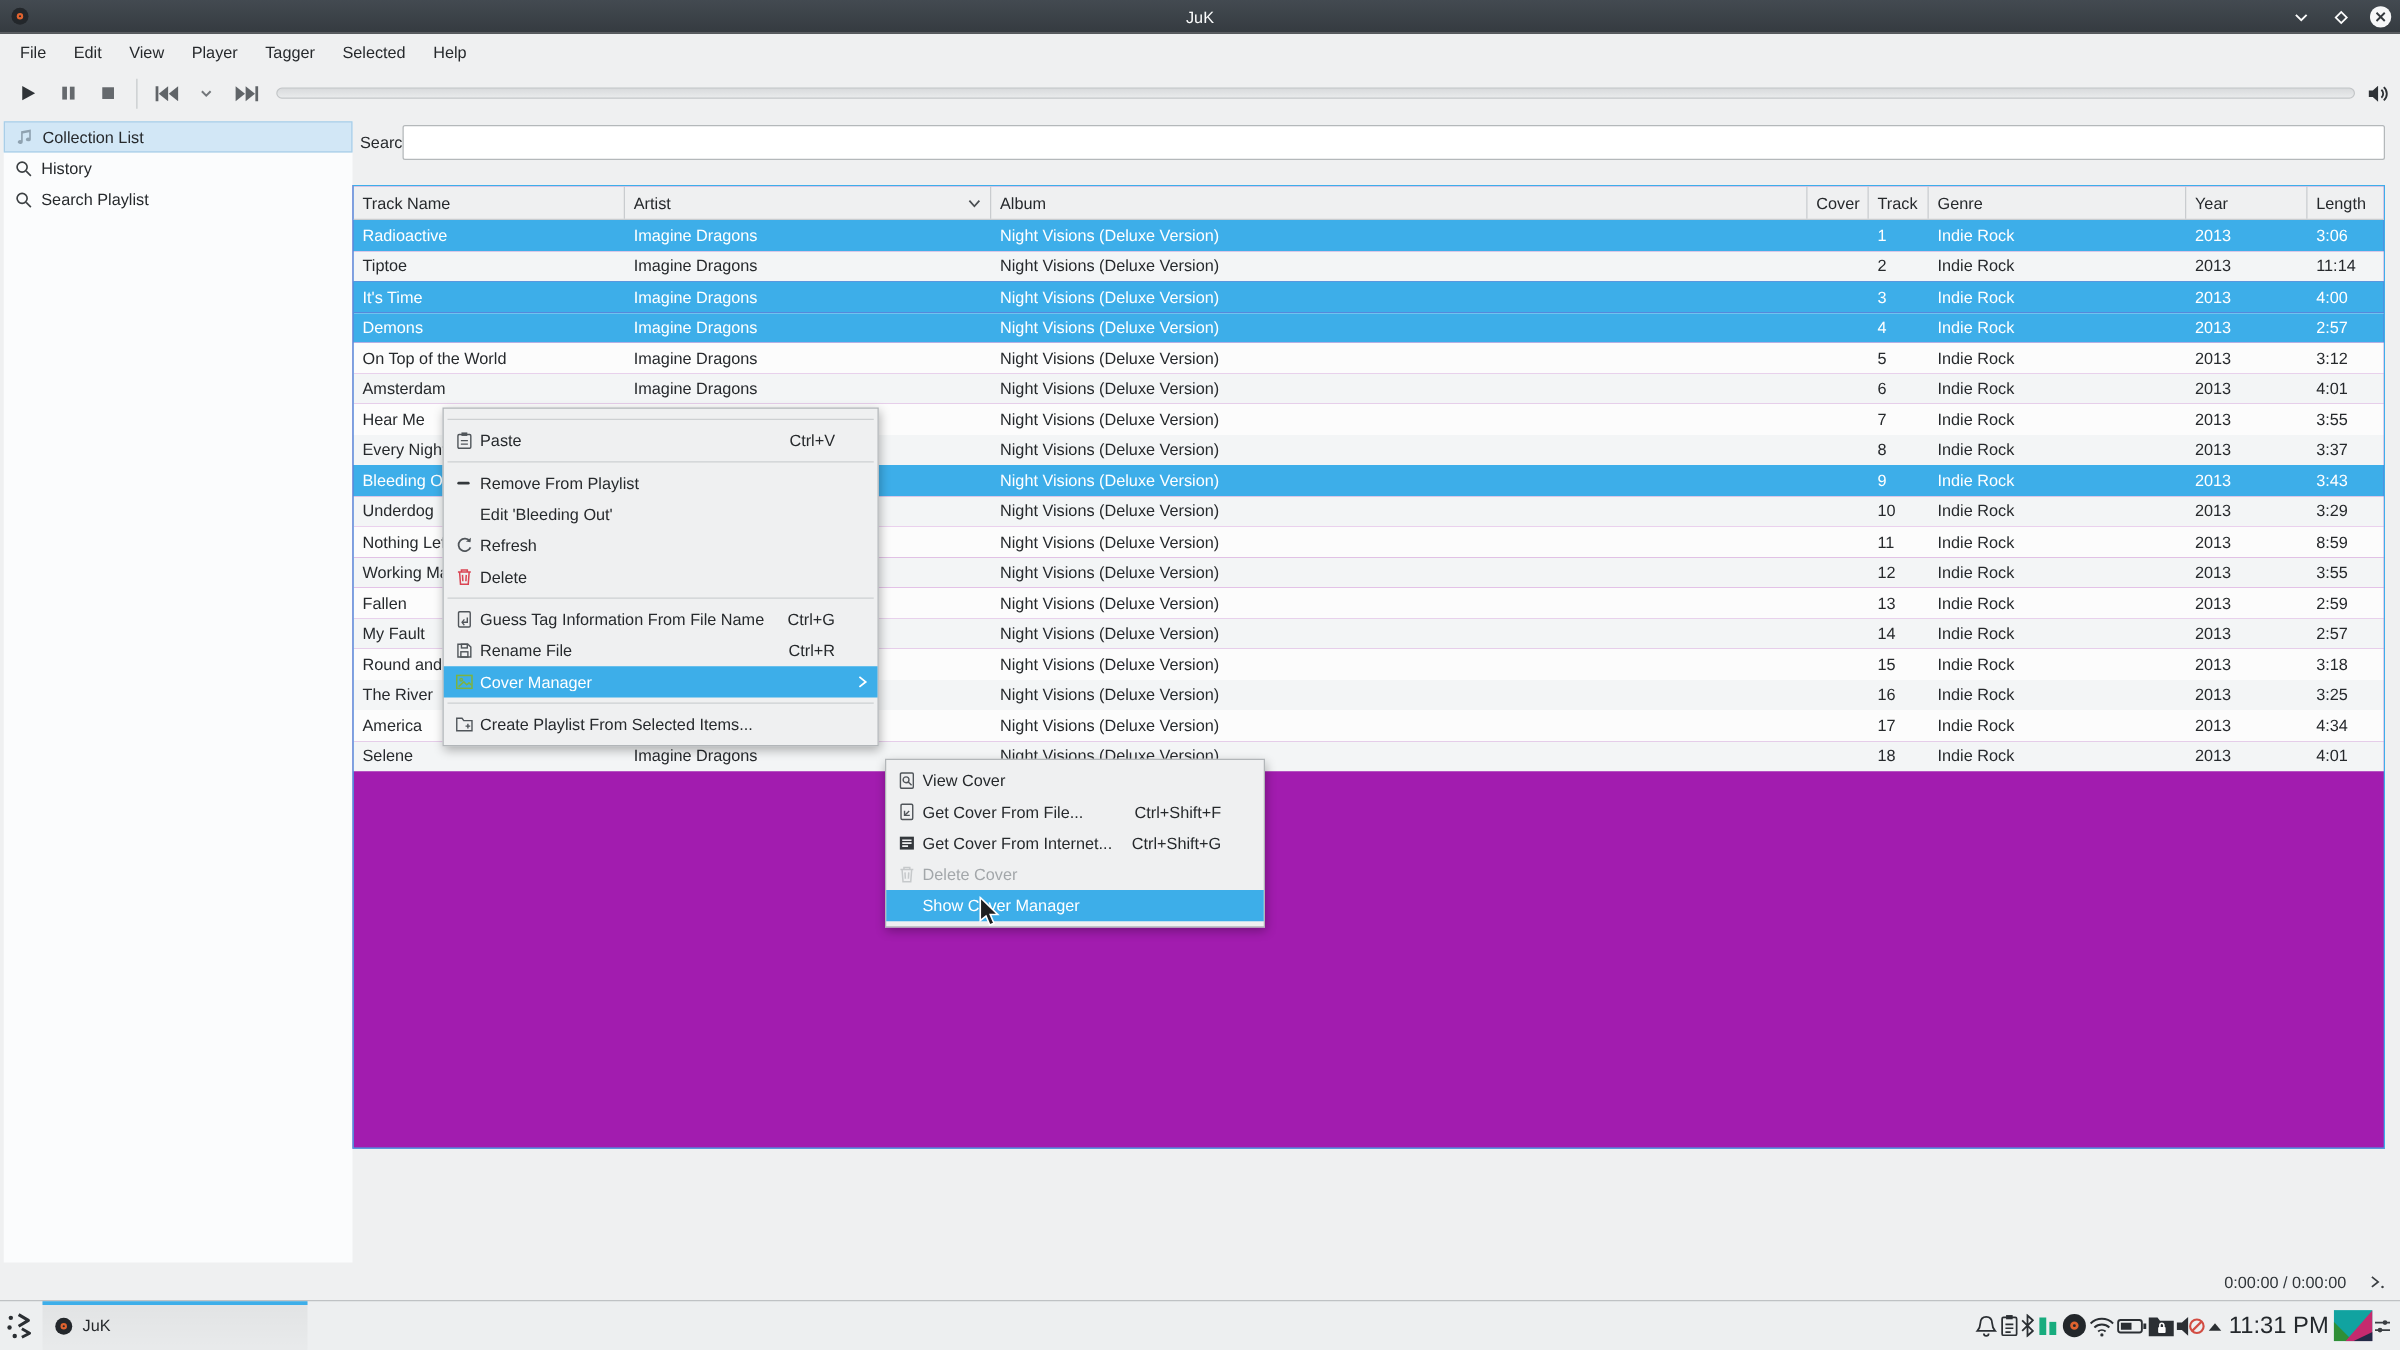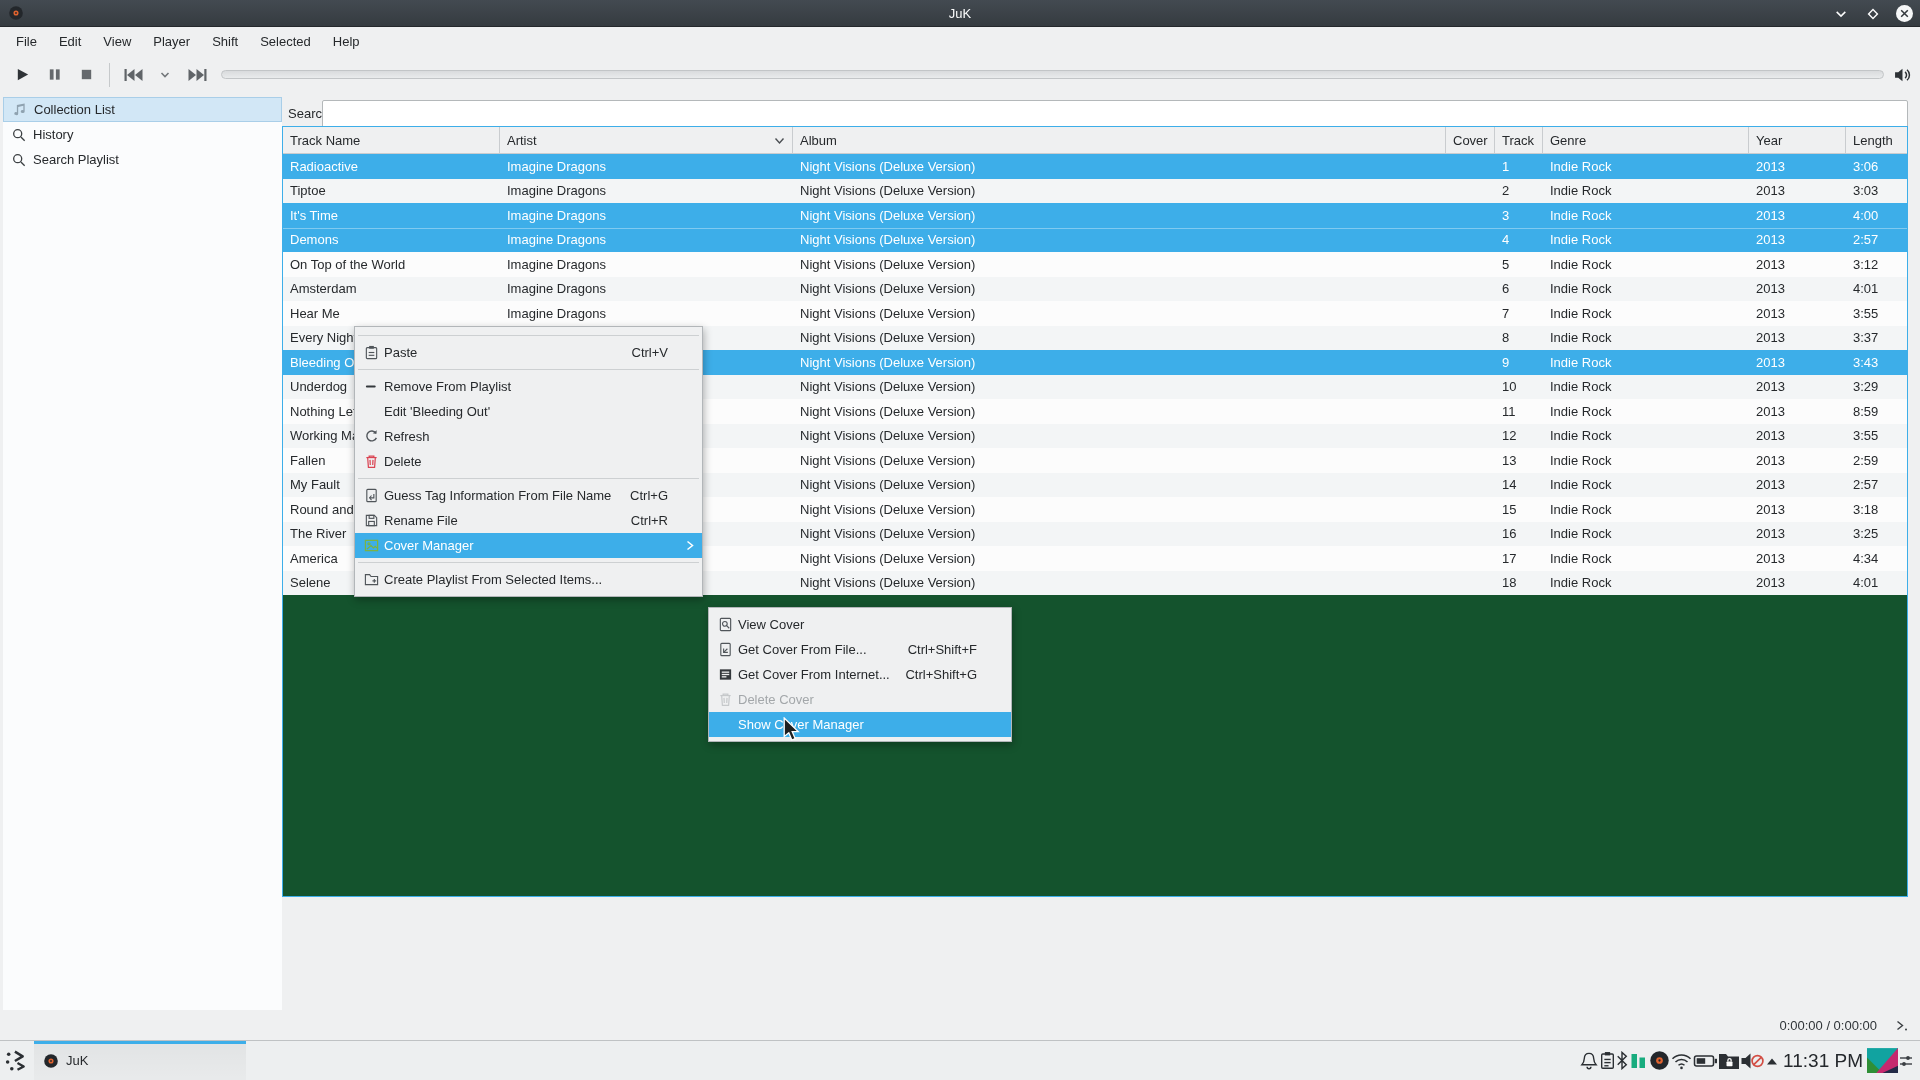--- a/index.html
+++ b/index.html
@@ -32,22 +32,22 @@
   .sidebar { position:absolute; left:3px; top:97px; width:279px; height:913px; background:#fbfcfd; }
   .side-item { height:25px; display:flex; align-items:center; gap:7px; padding-left:8px; border:1px solid transparent; }
   .side-item.selected { background:#d2e7f6; border-color:#a9cee8; }
 
   
   .search-label { position:absolute; left:288px; top:100px; height:28px; line-height:28px; }
   .search-input { position:absolute; left:322px; top:100px; width:1586px; height:28px;
     background:#ffffff; border:1px solid #b4b8ba; border-radius:2px; font:13px "Liberation Sans",sans-serif; padding:0 6px; color:#26292c; }
 
   
-  .table { position:absolute; left:282px; top:126px; width:1626px; height:771px;
-    background:#14532d; border:1px solid #3daee9; }
+  .table { position:absolute; left:282px; top:148px; width:1626px; height:771px;
+    background:#a21caf; border:1px solid #3daee9; }
   .thead { display:flex; height:27px; background:#eff0f1; border-bottom:1px solid #c9cccf; }
   .th { display:flex; align-items:center; padding-left:7px; border-right:1px solid #c9cccf; position:relative; overflow:hidden; white-space:nowrap; }
   .th:last-child { border-right:none; }
   .sort-ind { position:absolute; right:7px; top:10px; }
   .tbody { position:relative; }
   .row { display:flex; height:24.5px; background:#fcfcfc; }
   .row:nth-child(even) { background:#f3f5f6; }
   .row.selected { background:#3daee9; color:#ffffff; }
   .row.selected + .row.selected { box-shadow:inset 0 1px 0 rgba(255,255,255,.35); }
   .td { padding-left:7px; display:flex; align-items:center; overflow:hidden; white-space:nowrap; }
@@ -115,21 +115,21 @@
         </svg>
       </span>
   </span>
 </div>
 
 <div class="menubar" id="menubar">
     <span class="menu-item">File</span>
     <span class="menu-item">Edit</span>
     <span class="menu-item">View</span>
     <span class="menu-item">Player</span>
-    <span class="menu-item">Shift</span>
+    <span class="menu-item">Tagger</span>
     <span class="menu-item">Selected</span>
     <span class="menu-item">Help</span>
   </div>
 
 <div class="toolbar" id="toolbar">
   <span id="transport" style="display: flex;">
       <span class="tbtn ic">
         <svg width="15" height="15" viewBox="0 0 16 16">
           <path d="M3 2 L14 8 L3 14 Z" fill="#2f3337"></path>
         </svg>
@@ -254,21 +254,21 @@
         <div class="td" style="width: 61px;">3:06</div>
       </div>
       <div class="row">
         <div class="td" style="width: 217px;">Tiptoe</div>
         <div class="td" style="width: 293px;">Imagine Dragons</div>
         <div class="td" style="width: 653px;">Night Visions (Deluxe Version)</div>
         <div class="td" style="width: 49px;"></div>
         <div class="td" style="width: 48px;">2</div>
         <div class="td" style="width: 206px;">Indie Rock</div>
         <div class="td" style="width: 97px;">2013</div>
-        <div class="td" style="width: 61px;">3:03</div>
+        <div class="td" style="width: 61px;">11:14</div>
       </div>
       <div class="row selected">
         <div class="td" style="width: 217px;">It's Time</div>
         <div class="td" style="width: 293px;">Imagine Dragons</div>
         <div class="td" style="width: 653px;">Night Visions (Deluxe Version)</div>
         <div class="td" style="width: 49px;"></div>
         <div class="td" style="width: 48px;">3</div>
         <div class="td" style="width: 206px;">Indie Rock</div>
         <div class="td" style="width: 97px;">2013</div>
         <div class="td" style="width: 61px;">4:00</div>

